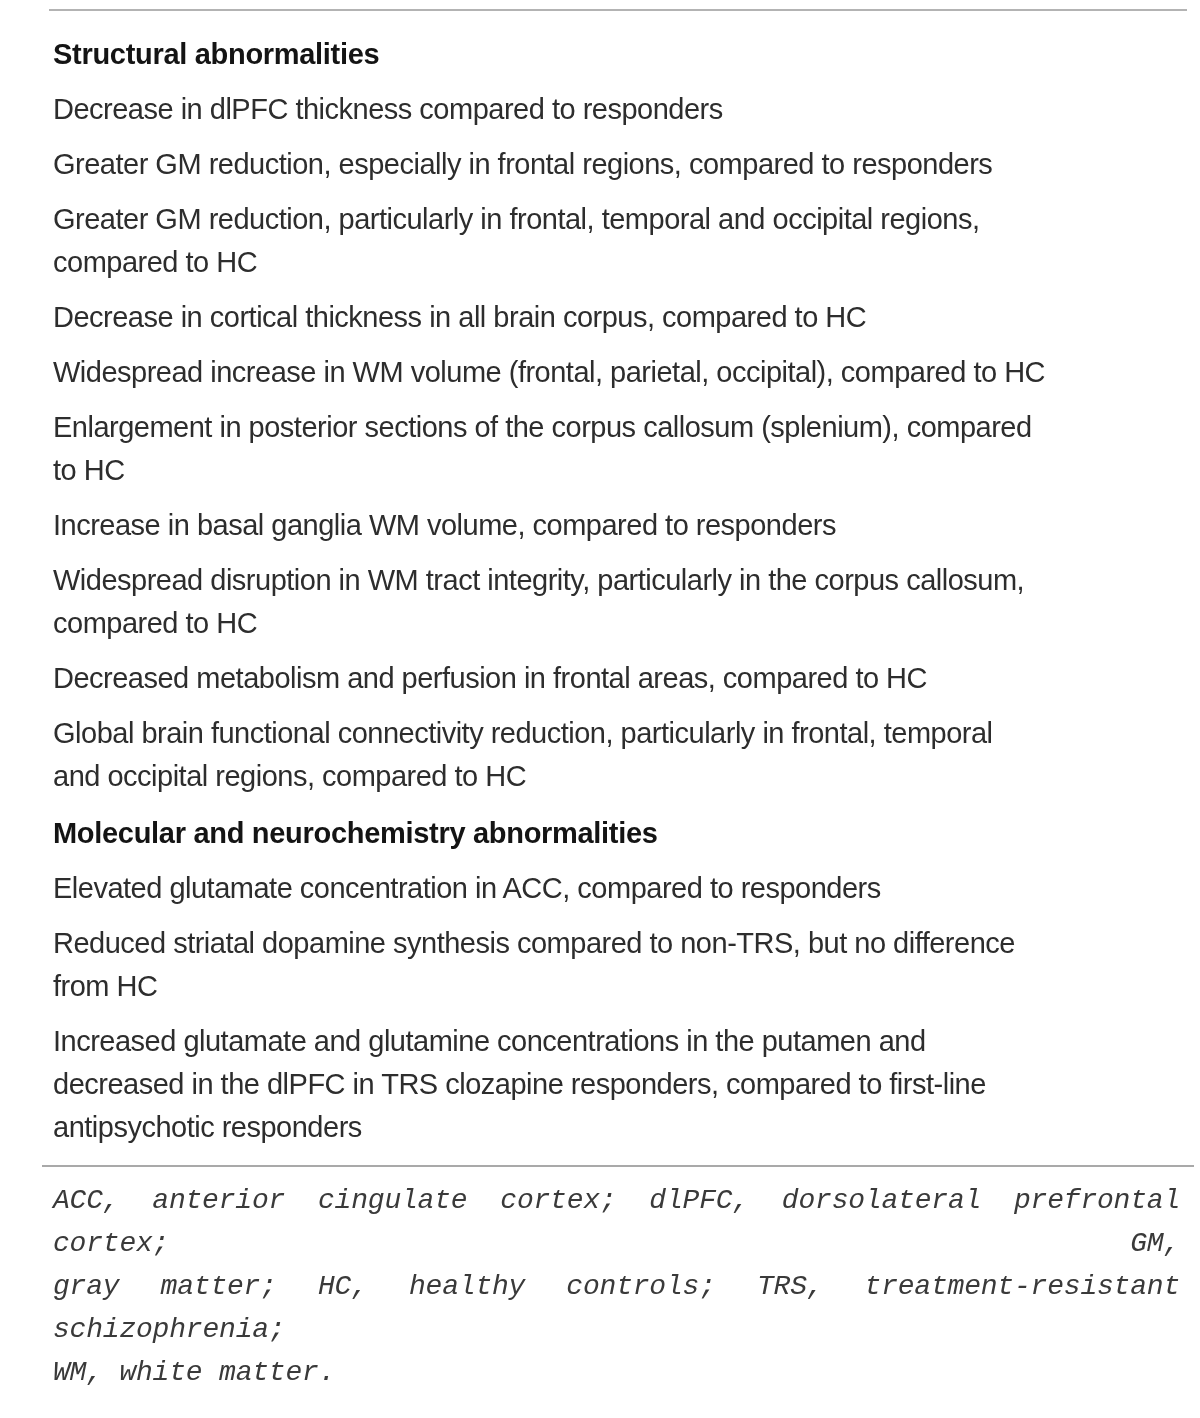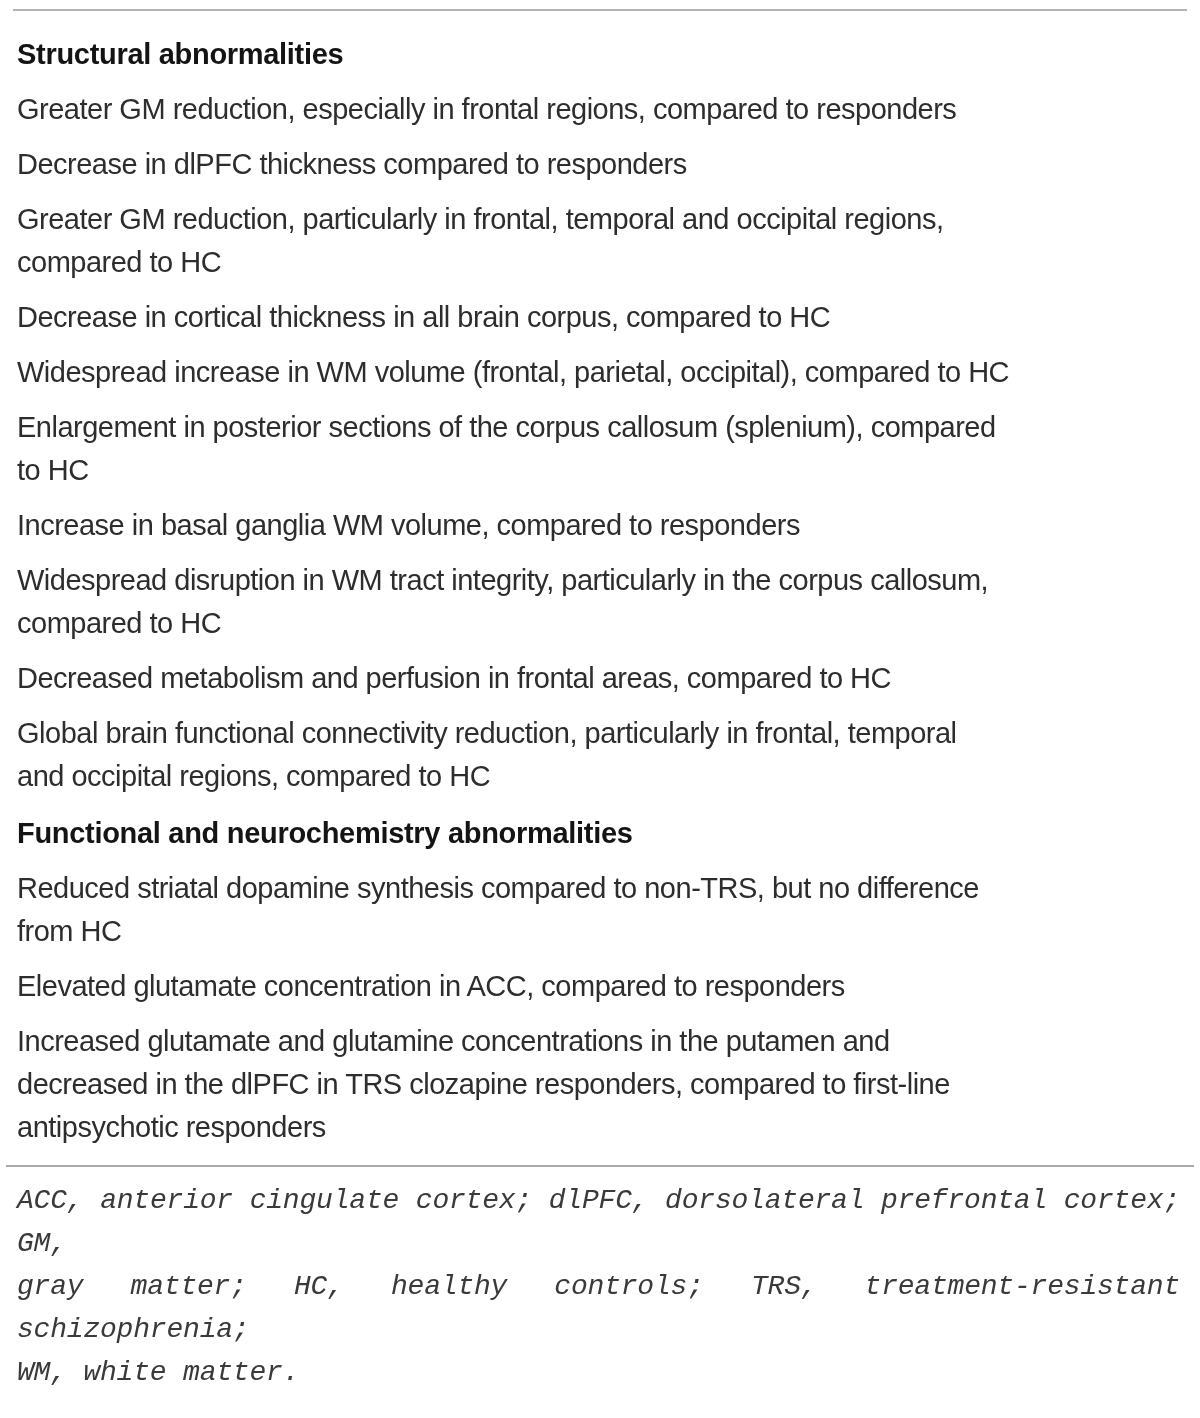--- a/index.html
+++ b/index.html
@@ -14,20 +14,21 @@
   body {
     width: 1200px;
     font-family: "Liberation Sans", "DejaVu Sans", sans-serif;
   }
   .page {
     position: relative;
     width: 1200px;
     height: 1418px;
     background: var(--bg, #ffffff);
     overflow: hidden;
+    padding-left: 36px;
   }
   .rule {
     height: 2px;
     background: var(--rule, #b3b3b3);
   }
   .rule.top {
     margin: 9px 13px 0 13px;
   }
   .rule.mid {
     margin: 16px 6px 0 6px;
@@ -73,44 +74,44 @@
   }
 </style>
 </head>
 <body>
 
 <div class="page">
   <div class="rule top"></div>
   <div class="content" id="sections">
   <section>
     <div class="heading">Structural abnormalities</div>
-  <p class="item">Greater GM reduction, especially in frontal regions, compared to responders</p>
-        <p class="item">Decrease in dlPFC thickness compared to responders</p>
+  <p class="item">Decrease in dlPFC thickness compared to responders</p>
+        <p class="item">Greater GM reduction, especially in frontal regions, compared to responders</p>
         <p class="item">Greater GM reduction, particularly in frontal, temporal and occipital regions,
 compared to HC</p>
         <p class="item">Decrease in cortical thickness in all brain corpus, compared to HC</p>
         <p class="item">Widespread increase in WM volume (frontal, parietal, occipital), compared to HC</p>
         <p class="item">Enlargement in posterior sections of the corpus callosum (splenium), compared
 to HC</p>
         <p class="item">Increase in basal ganglia WM volume, compared to responders</p>
         <p class="item">Widespread disruption in WM tract integrity, particularly in the corpus callosum,
 compared to HC</p>
       </section>
 
   <section>
   <p class="item">Decreased metabolism and perfusion in frontal areas, compared to HC</p>
         <p class="item">Global brain functional connectivity reduction, particularly in frontal, temporal
 and occipital regions, compared to HC</p>
       </section>
 
   <section>
-    <div class="heading">Functional and neurochemistry abnormalities</div>
-  <p class="item">Reduced striatal dopamine synthesis compared to non-TRS, but no difference
+    <div class="heading">Molecular and neurochemistry abnormalities</div>
+  <p class="item">Elevated glutamate concentration in ACC, compared to responders</p>
+        <p class="item">Reduced striatal dopamine synthesis compared to non-TRS, but no difference
 from HC</p>
-        <p class="item">Elevated glutamate concentration in ACC, compared to responders</p>
         <p class="item">Increased glutamate and glutamine concentrations in the putamen and
 decreased in the dlPFC in TRS clozapine responders, compared to first-line
 antipsychotic responders</p>
       </section>
 </div>
   <div class="rule mid"></div>
   <div class="footnote" id="footnote">
       <div class="fn-line">ACC, anterior cingulate cortex; dlPFC, dorsolateral prefrontal cortex; GM,</div>
       <div class="fn-line">gray matter; HC, healthy controls; TRS, treatment-resistant schizophrenia;</div>
       <div class="fn-line">WM, white matter.</div>

